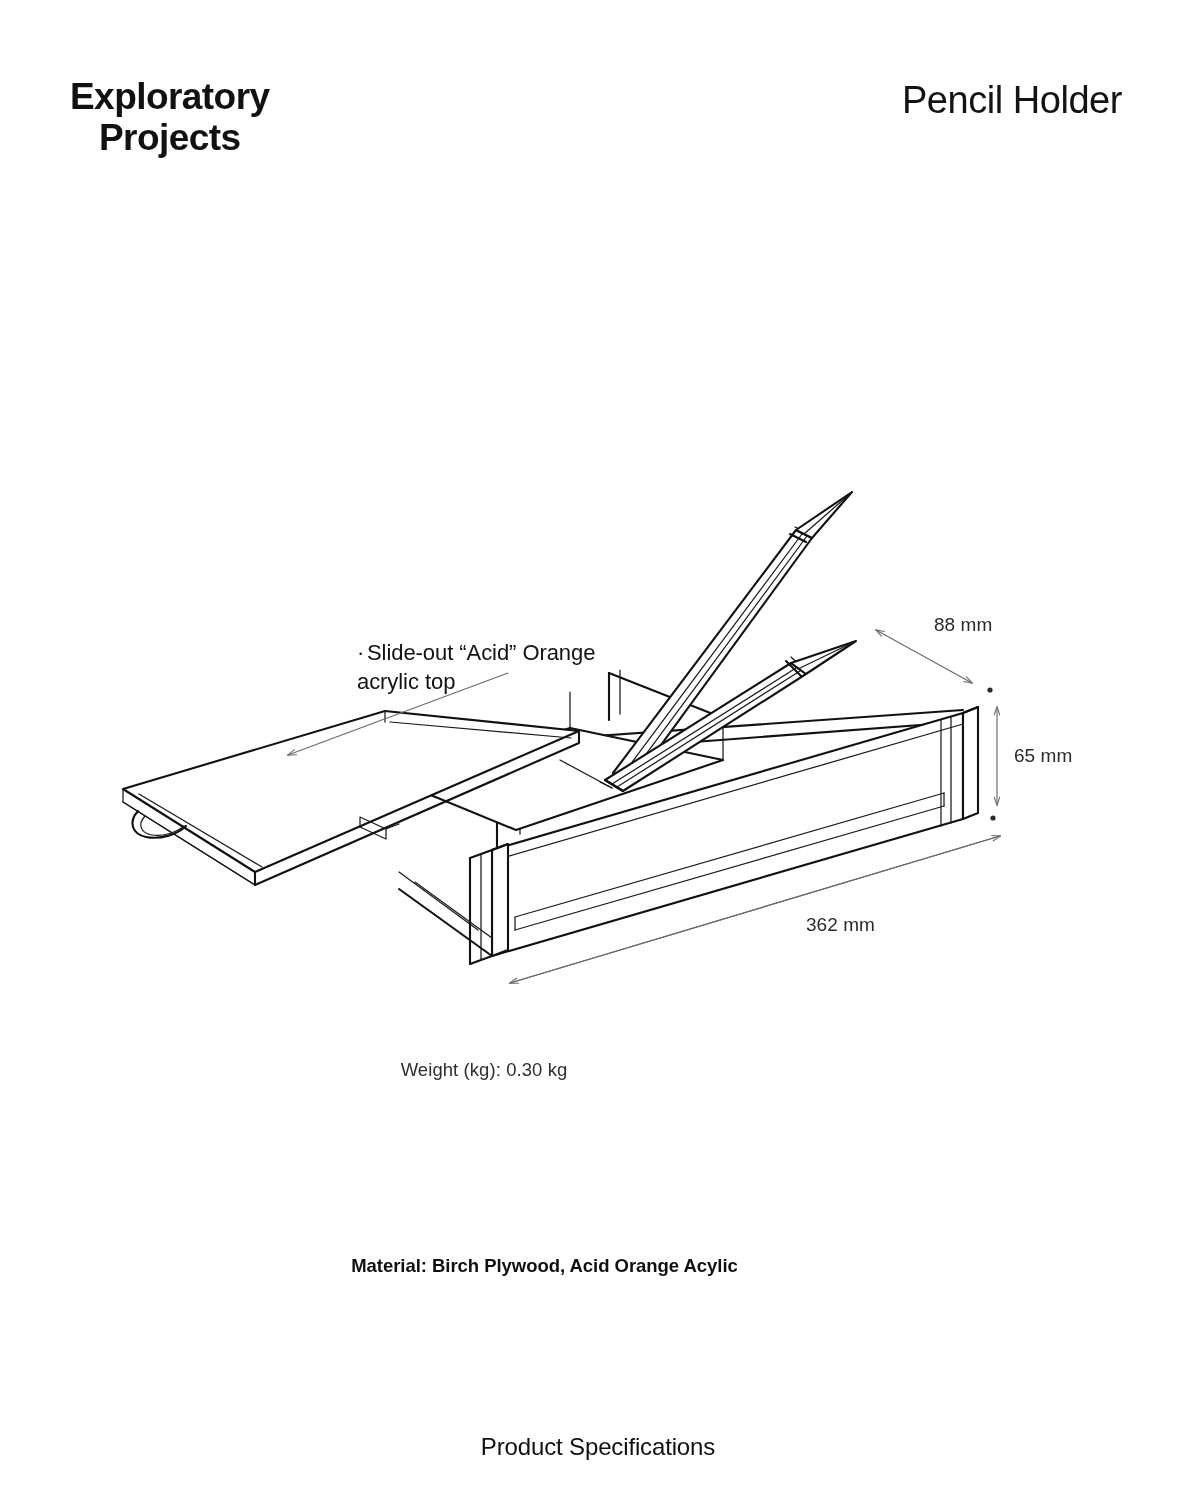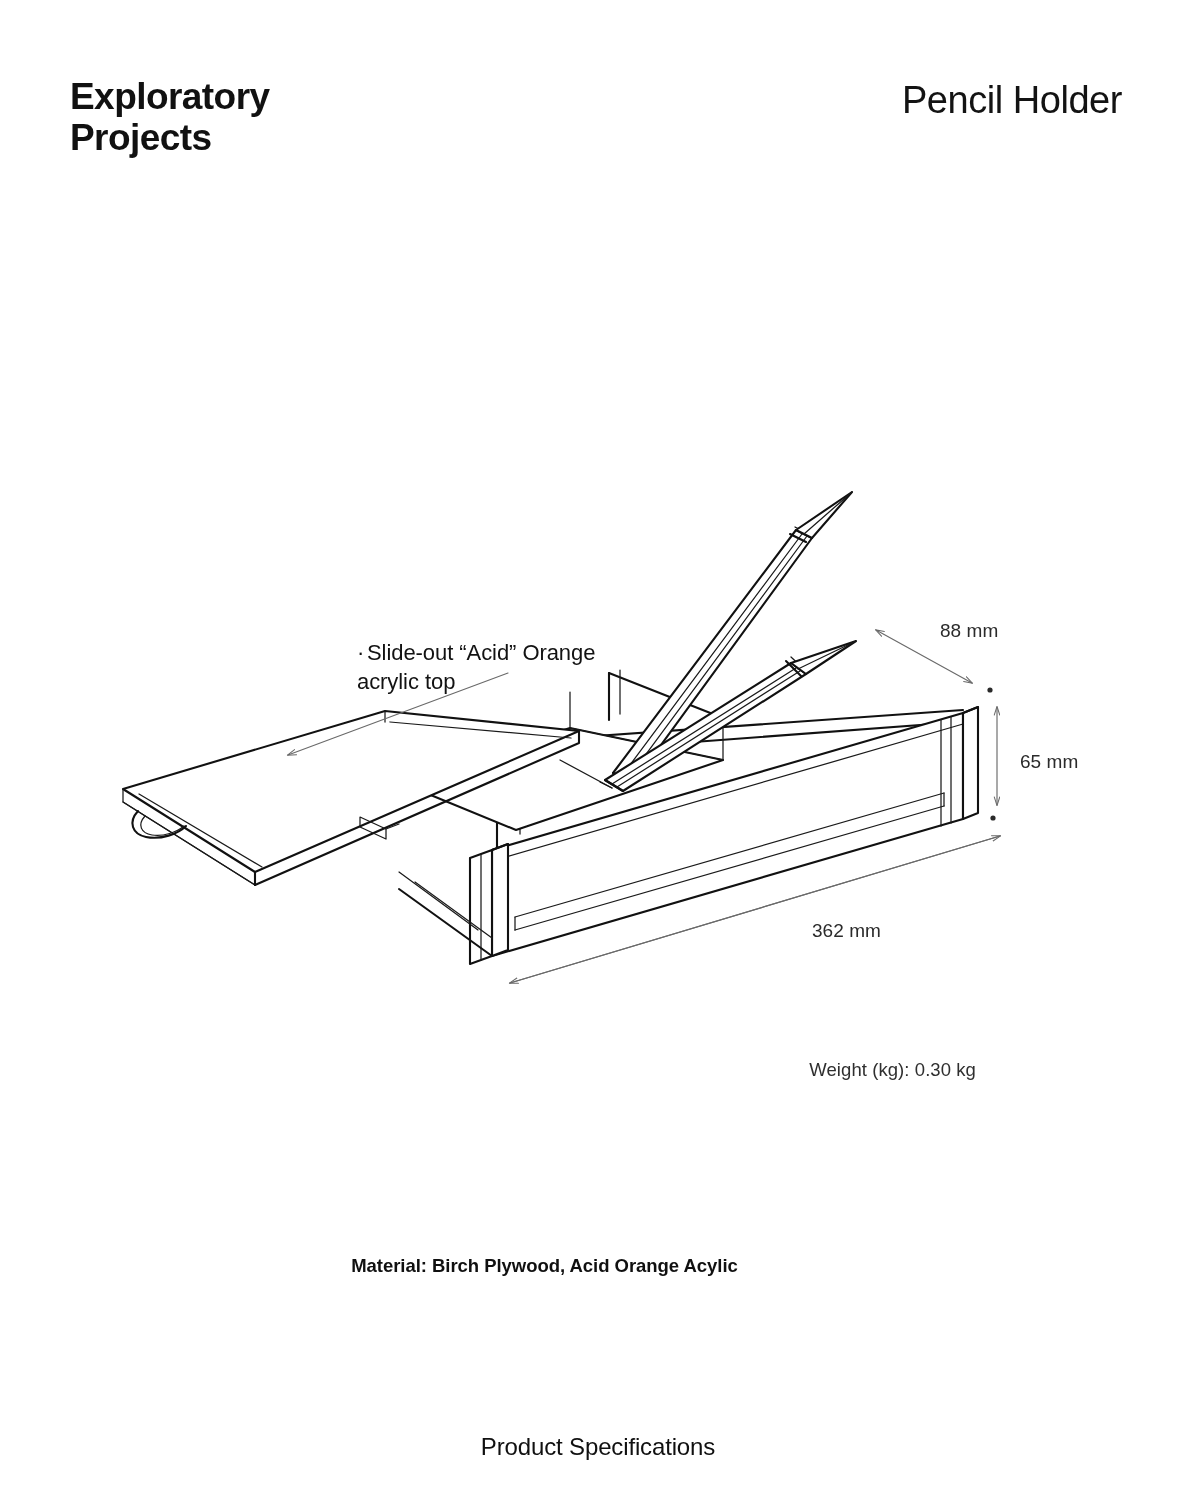--- a/index.html
+++ b/index.html
@@ -29,20 +29,21 @@
     position: absolute;
     left: 70px;
     top: 76px;
     font-size: 37px;
     font-weight: 700;
     line-height: 1.12;
     letter-spacing: -0.015em;
     color: #111111;
     white-space: pre-line;
     margin: 0;
+    text-align: center;
   }
   .hdr-right {
     position: absolute;
     right: 74px;
     top: 80px;
     font-size: 38px;
     font-weight: 400;
     letter-spacing: -0.012em;
     line-height: 1.1;
     color: #131313;
@@ -79,44 +80,43 @@
   }
   .ann-callout .bullet {
     display: inline-block;
     width: 10px;
   }
   .ann-callout .ctext {
     display: inline;
   }
   .dim-label {
     position: absolute;
-    margin: 6px;
+    margin: 0;
     font-size: 19px;
     font-weight: 400;
     color: #2b2b2b;
     letter-spacing: 0.003em;
     white-space: nowrap;
   }
   .dim-88   { left: 934px; top: 614px; }
   .dim-55   { left: 1014px; top: 745px; }
   .dim-248  { left: 806px; top: 914px; }
 
   
   .weight-line {
     position: absolute;
     left: 0;
     top: 1059px;
     width: 968px;
-    text-align: right;
+    text-align: center;
     font-size: 18.5px;
     font-weight: 400;
     color: #2f2f2f;
     letter-spacing: 0.004em;
     margin: 0;
-    padding-left: 8px;
   }
   .material-line {
     position: absolute;
     left: 0;
     top: 1255px;
     width: 1089px;
     text-align: center;
     font-size: 18.5px;
     font-weight: 700;
     color: #101010;

